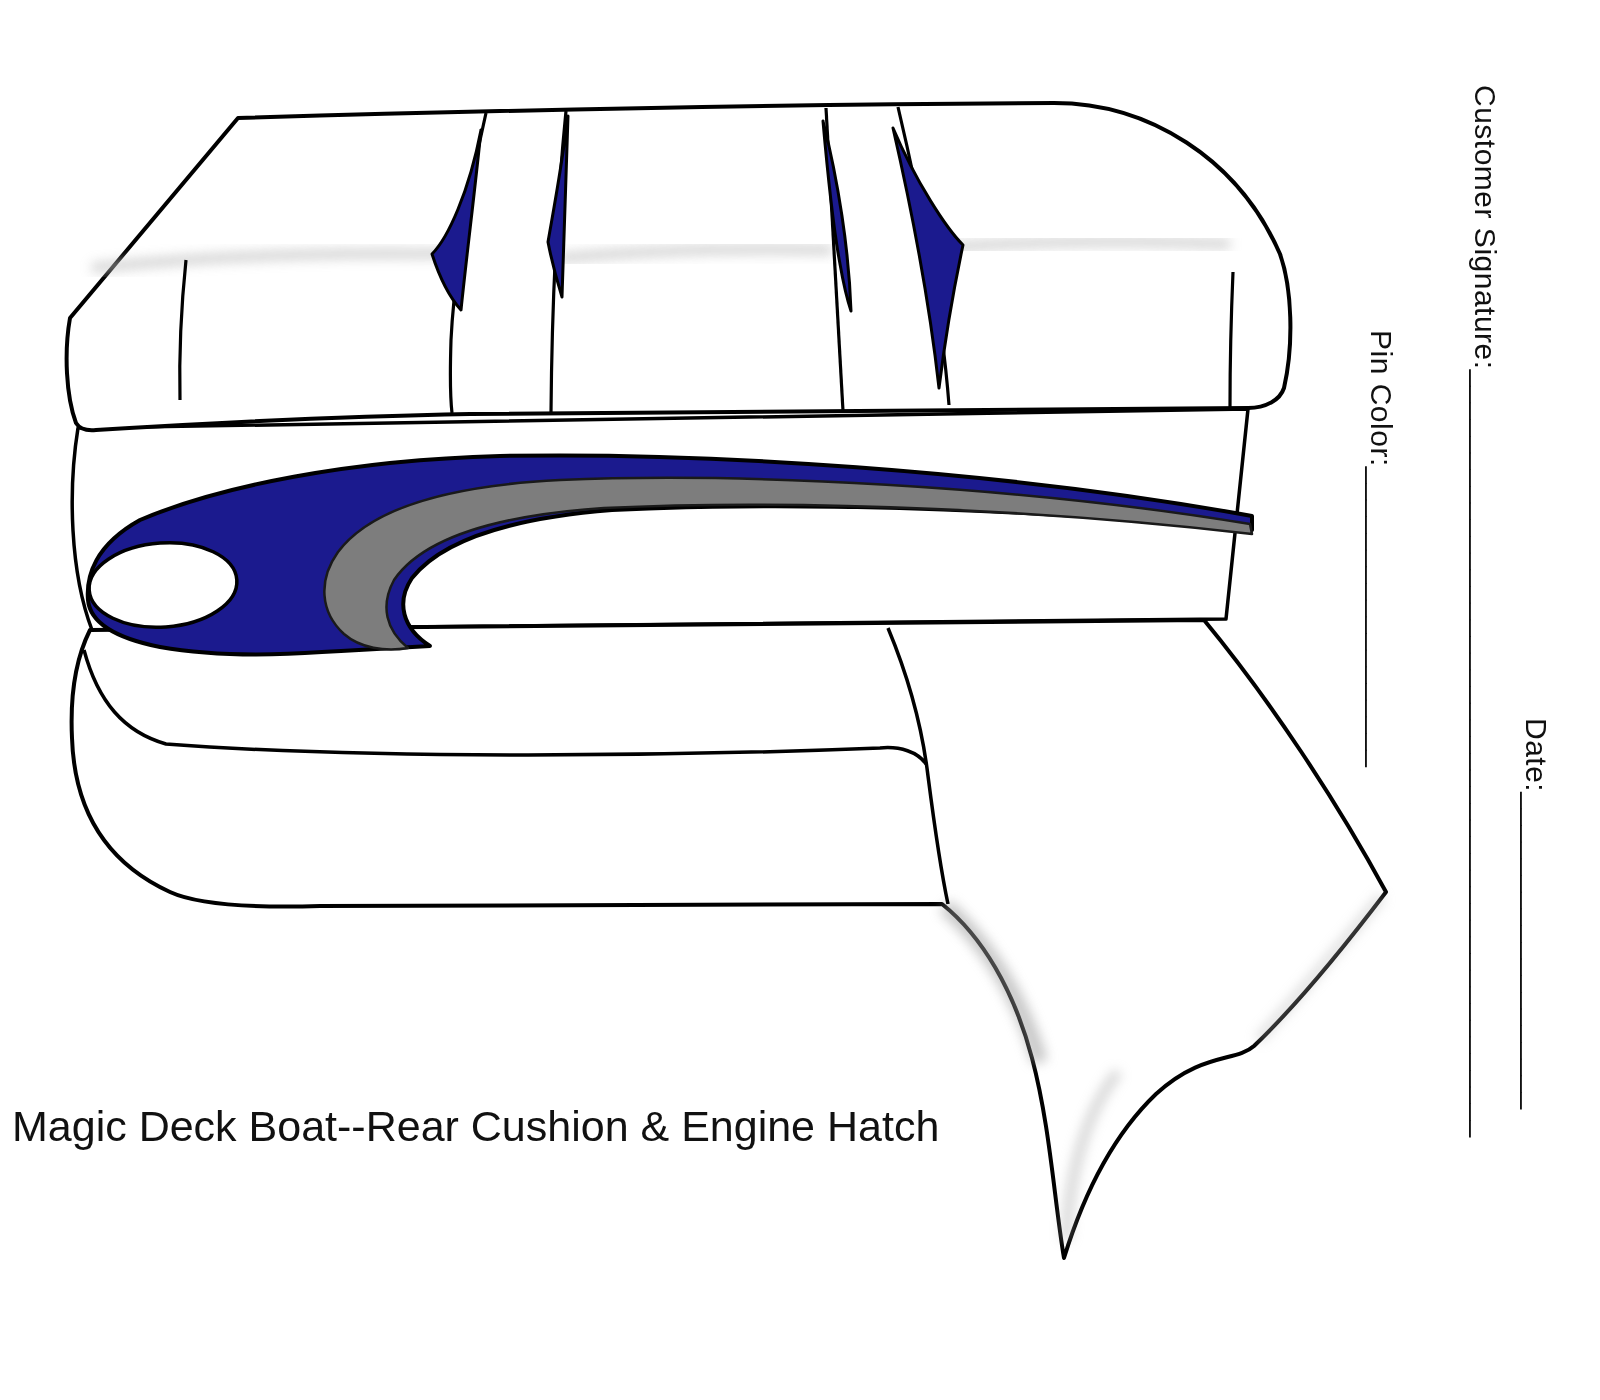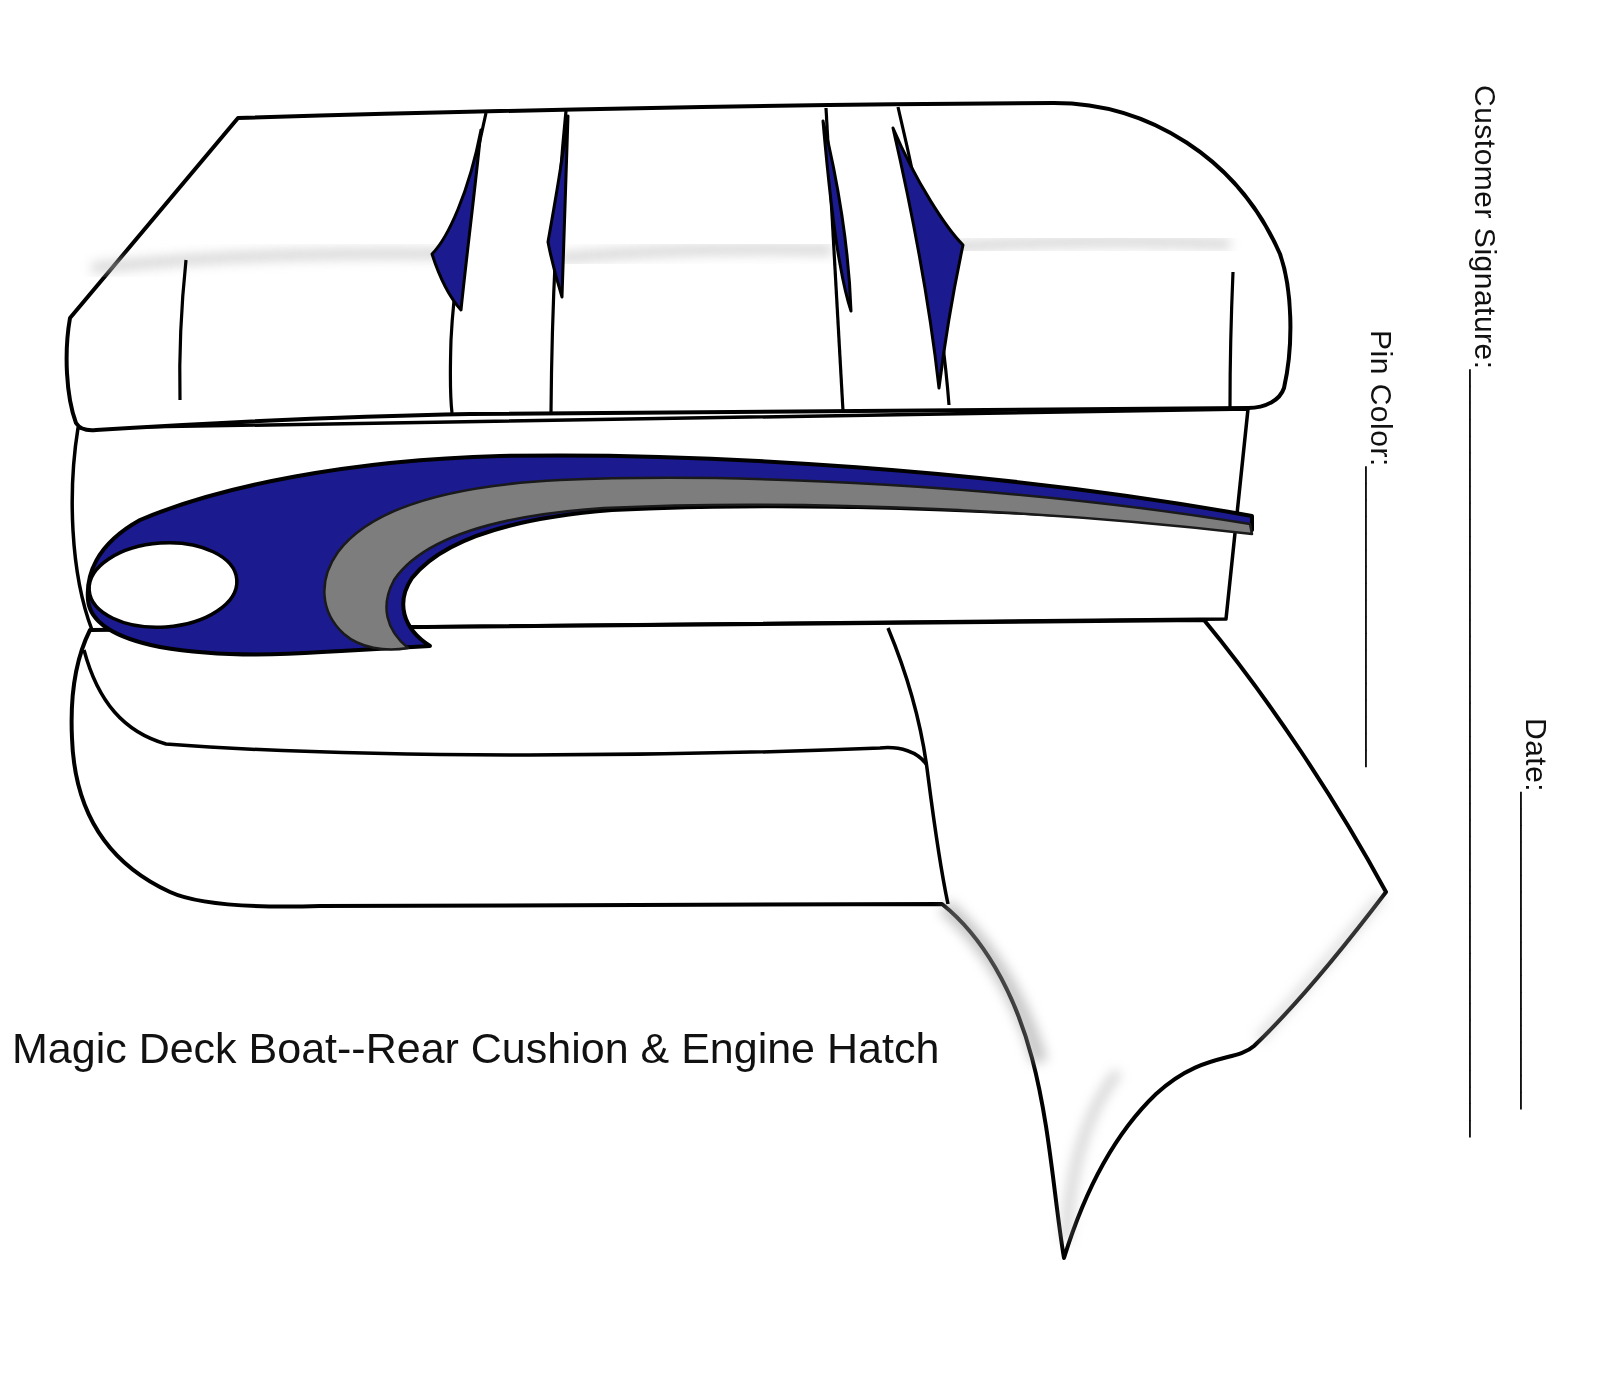--- a/index.html
+++ b/index.html
@@ -28,21 +28,21 @@
     font-size: 30px;
     color: #111111;
     letter-spacing: 0.5px;
   }
   .rot-label .line-part {
     letter-spacing: 0;
   }
   .drawing-title {
     position: absolute;
     left: 12px;
-    top: 1024px;
+    top: 1102px;
     font-size: 43px;
     color: #111111;
     white-space: nowrap;
   }
 </style>
 </head>
 <body>
 
 <div class="page">
 

